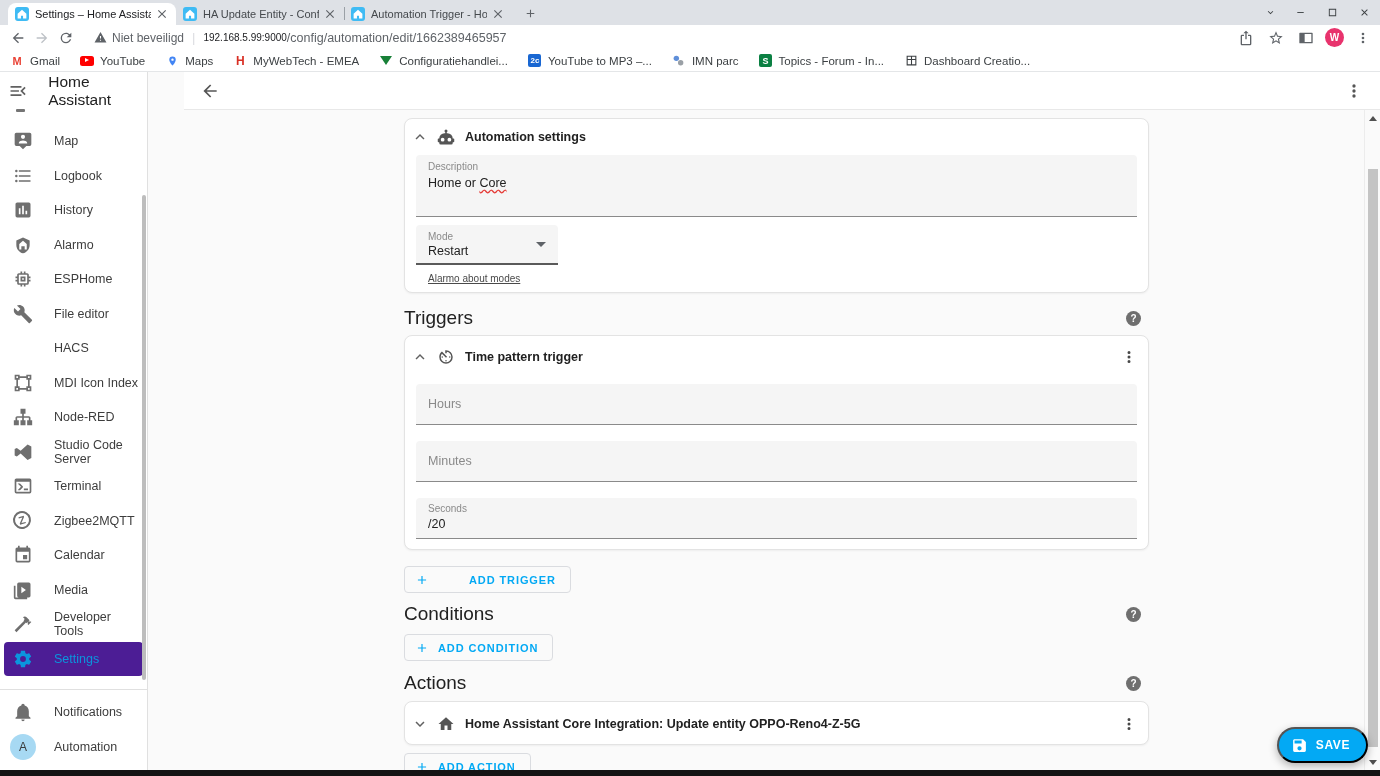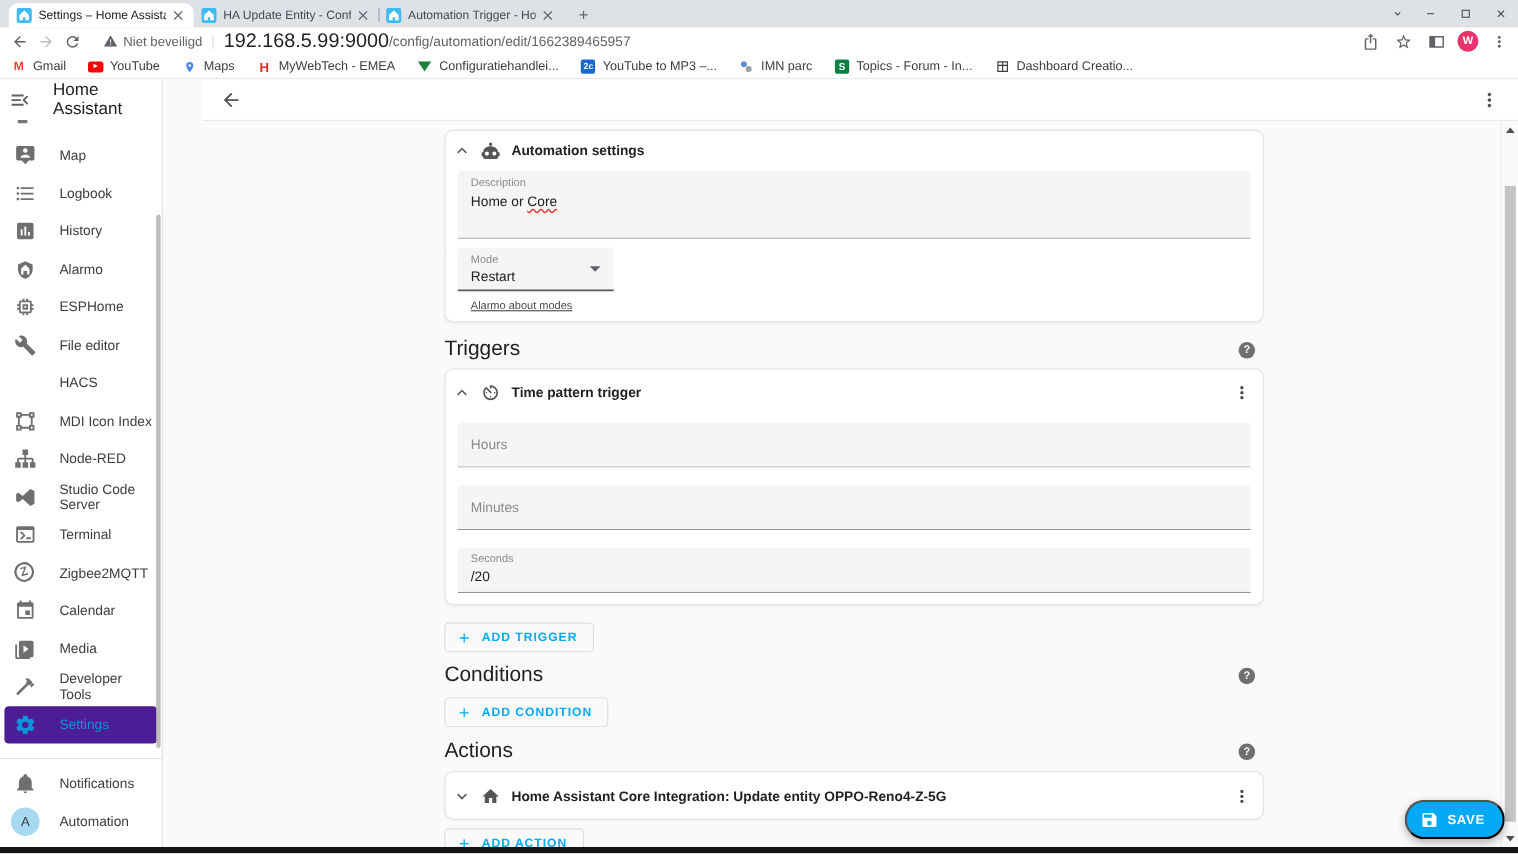--- a/index.html
+++ b/index.html
@@ -22,21 +22,21 @@
   .wincontrols .wc.tabsearch { width:28px; }
 
   .toolbar { height:25px; background:#fff; display:flex; align-items:center; padding:0 6px; }
   .navbtn { width:24px; height:22px; display:flex; align-items:center; justify-content:center; color:#5f6368; }
   .navbtn .icn { width:16px; height:16px; }
   .navbtn.disabled { color:#bdc1c6; }
   .omnibox { flex:1; display:flex; align-items:center; height:22px; margin:0 8px; padding-left:8px; font-size:12px; color:#5f6368; }
   .omnibox .warn { width:13px; height:13px; margin-right:5px; color:#5f6368; }
   .omnibox .sec { margin-right:8px; }
   .omnibox .pipe { color:#dadce0; margin-right:8px; font-size:13px; }
-  .omnibox .host { color:#202124; font-size:18px; }
+  .omnibox .host { color:#202124; font-size:10px; }
   .omnibox .path { color:#5f6368; font-size:12.5px; }
   .tb-right { display:flex; align-items:center; gap:8px; }
   .tb-ic { width:22px; height:22px; display:flex; align-items:center; justify-content:center; color:#5f6368; }
   .tb-ic .icn { width:16px; height:16px; }
   .avatar-w { width:19px; height:19px; border-radius:50%; background:#e8336d; color:#fff; font-size:10px; font-weight:bold; display:flex; align-items:center; justify-content:center; }
 
   .bookmarks { height:22px; background:#fff; border-bottom:1px solid #e4e6e8; display:flex; align-items:center; padding:0 10px; gap:20px; font-size:11.5px; color:#3c4043; }
   .bm { display:flex; align-items:center; gap:6px; white-space:nowrap; }
   .bm .bm-ic { width:14px; height:14px; display:inline-flex; align-items:center; justify-content:center; }
 
@@ -98,21 +98,21 @@
   .card-trigger .card-head { height:42px; }
   .trig-field { margin:0 11px 16px; height:41px; }
   .trig-field.first { margin-top:6px; }
   .trig-field.last { margin-bottom:0; }
   .ph-label { position:absolute; top:50%; transform:translateY(-50%); left:12px; font-size:12.5px; color:#8a8a8a; }
   .sec-label { position:absolute; top:5px; left:12px; font-size:10px; color:#8a8a8a; }
   .sec-value { position:absolute; bottom:7px; left:12px; font-size:12.5px; color:#212121; }
 
   .add-btn { display:inline-flex; align-items:center; height:27px; padding:0 14px 0 10px; border:1px solid #dadce0; border-radius:4px; background:#fafafa; color:var(--accent,#03a9f4); font-size:11px; font-weight:bold; letter-spacing:0.9px; }
   .add-btn .icn { width:14px; height:14px; margin-right:9px; }
-  .add-trigger { margin-top:16px; }
+  .add-trigger { margin-top:16px;gap:31px; }
   .add-condition { margin-top:9px; }
   .add-action { margin-top:8px; }
 
   .card-action { margin-top:7px; height:44px; }
   .card-action .card-head { height:44px; }
 
   .fab-save { position:absolute; right:12px; bottom:13px; height:36px; border-radius:18px; background:var(--accent,#03a9f4); color:#fff; display:flex; align-items:center; padding:0 16px 0 12px; font-size:12px; font-weight:bold; letter-spacing:0.6px; box-shadow:0 3px 8px rgba(0,0,0,0.3); z-index:30; }
   .fab-save .icn { width:17px; height:17px; margin-right:8px; }
 
   .page-scrollbar { position:absolute; right:0; top:38px; bottom:6px; width:16px; background:#fafafa; border-left:1px solid #ececec; z-index:20; }

